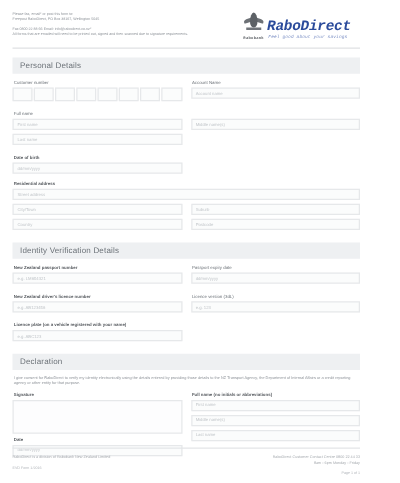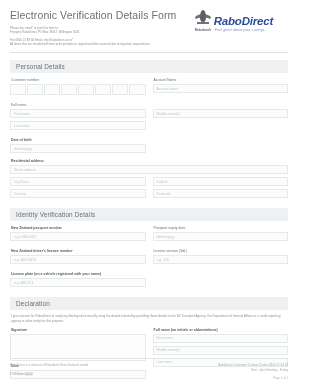--- a/index.html
+++ b/index.html
@@ -13,21 +13,21 @@
   .page{position:relative;width:298px;height:386px;box-sizing:border-box;padding:0 10px;}
 
   
   .header{display:flex;justify-content:space-between;align-items:flex-start;padding-top:9px;}
   .h-left{width:190px;}
   .title{font-size:10.5px;color:#6b7177;font-weight:400;letter-spacing:.1px;line-height:12px;margin:0 0 5px 0;}
   .subline{font-size:2.9px;line-height:4.1px;color:#8d9298;margin:0;}
   .subline.gap{margin-top:4px;}
 
   
-  .logo{width:96px;text-align:left;padding-top:1px;}
+  .logo{width:96px;text-align:left;padding-top:1px;font-family:Liberation Mono, monospace;}
   .logo-row{display:flex;align-items:flex-end;gap:3px;}
   .logo-mark{width:16px;height:17px;position:relative;flex:0 0 auto;}
   .logo-mark .fig{position:absolute;left:5px;top:0;width:6px;height:12px;background:#5d6166;
      border-radius:50% 50% 45% 45%/60% 60% 40% 40%;}
   .logo-mark .wing-l{position:absolute;left:0;top:5px;width:7px;height:3px;background:#6d7176;
      border-radius:60% 10% 40% 10%;transform:rotate(-18deg);}
   .logo-mark .wing-r{position:absolute;right:0;top:5px;width:7px;height:3px;background:#6d7176;
      border-radius:10% 60% 10% 40%;transform:rotate(18deg);}
   .logo-mark .base{position:absolute;left:2px;bottom:3.5px;width:12px;height:1.6px;background:#70747a;}
   .logo-word{font-size:11.5px;color:#2b4b9b;font-style:italic;font-weight:700;line-height:11px;letter-spacing:-.2px;}
@@ -64,21 +64,20 @@
   .f-right{font-size:3px;line-height:4.6px;color:#a7abb0;text-align:right;}
   .f-code{font-size:2.9px;color:#b2b6bb;margin-top:4px;}
 </style>
 </head>
 <body>
 
 <div class="page">
 
   <div class="header">
     <div class="h-left">
-      <div class="title">Electronic Verification Details Form</div>
       <div class="subline">Please fax, email* or post this form to:</div>
       <div class="subline">Freepost RaboDirect, PO Box 38167, Wellington 5045</div>
       <div class="subline gap">Fax 0800 22 88 66 Email: info@rabodirect.co.nz*</div>
       <div class="subline">All forms that are emailed will need to be printed out, signed and then scanned due to signature requirements.</div>
     </div>
 
     <div class="logo">
       <div class="logo-row">
         <div class="logo-mark">
           <div class="wing-l"></div>

